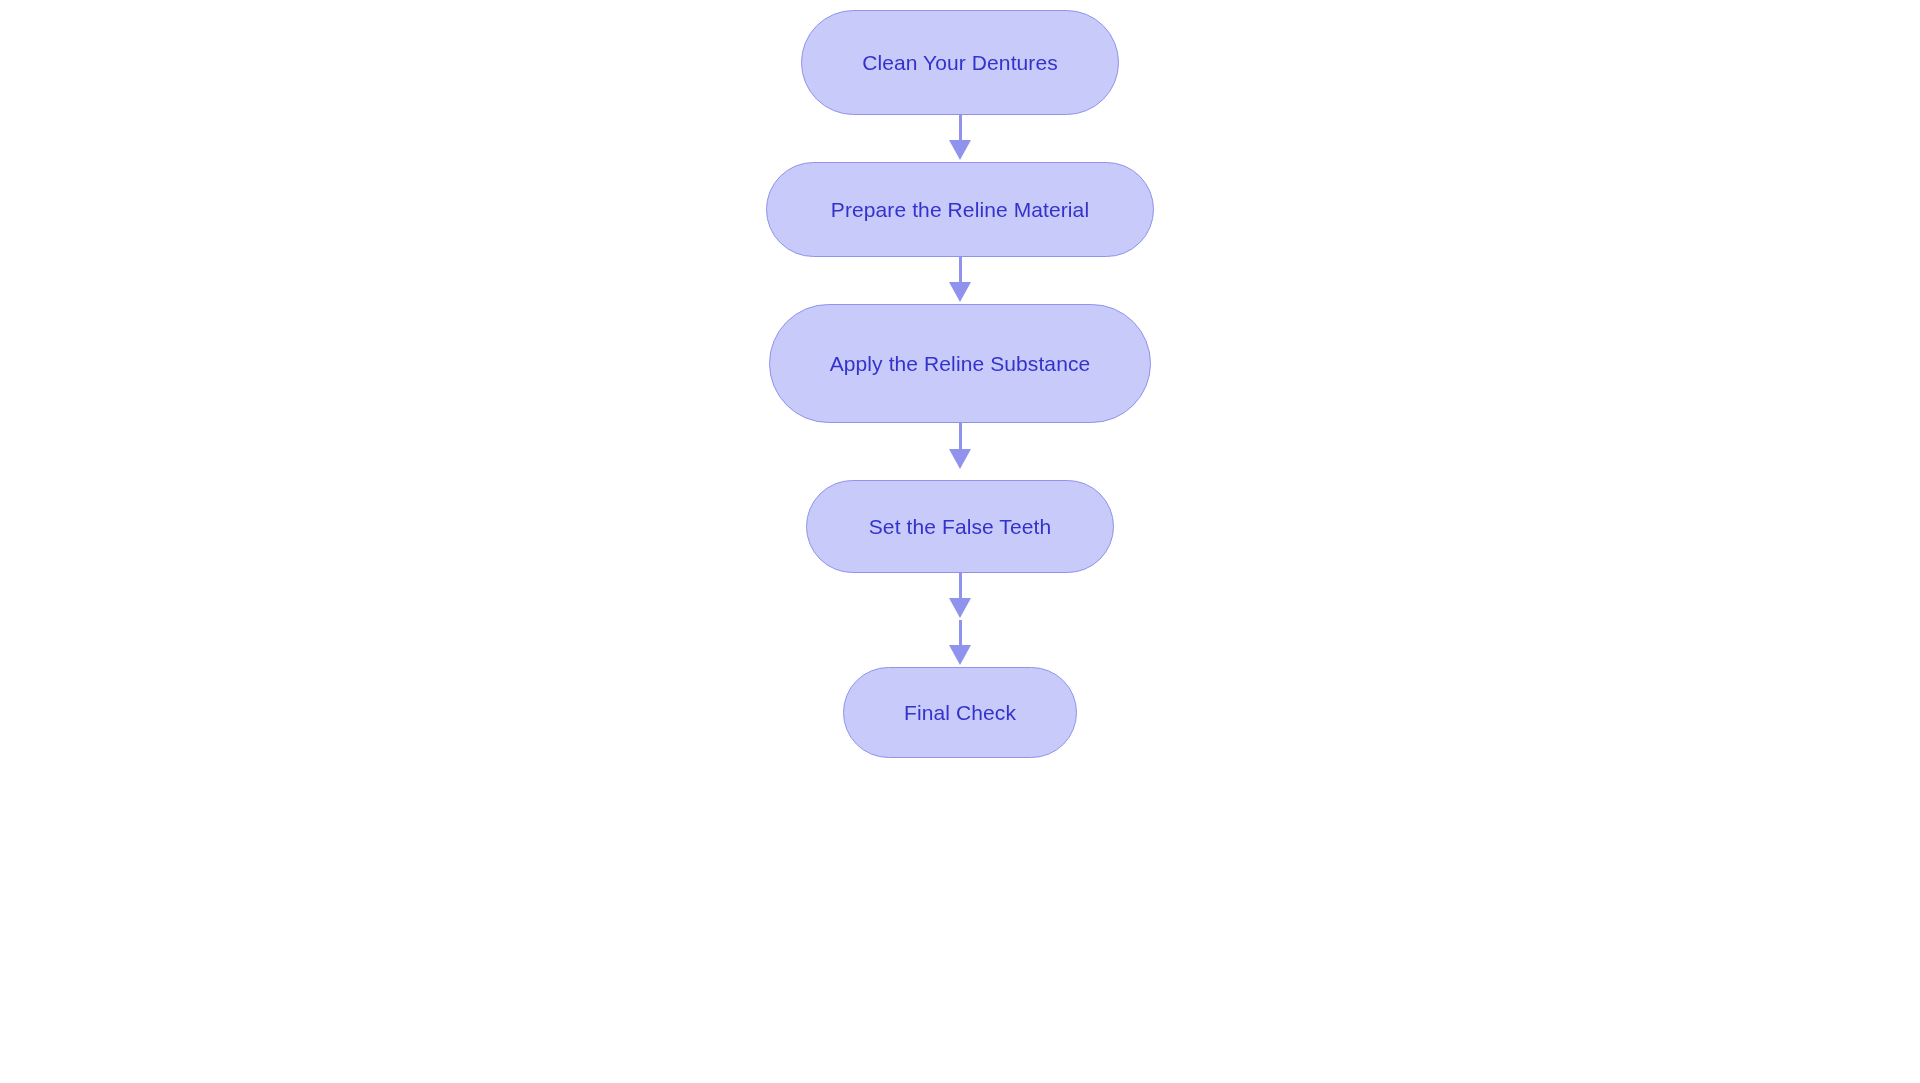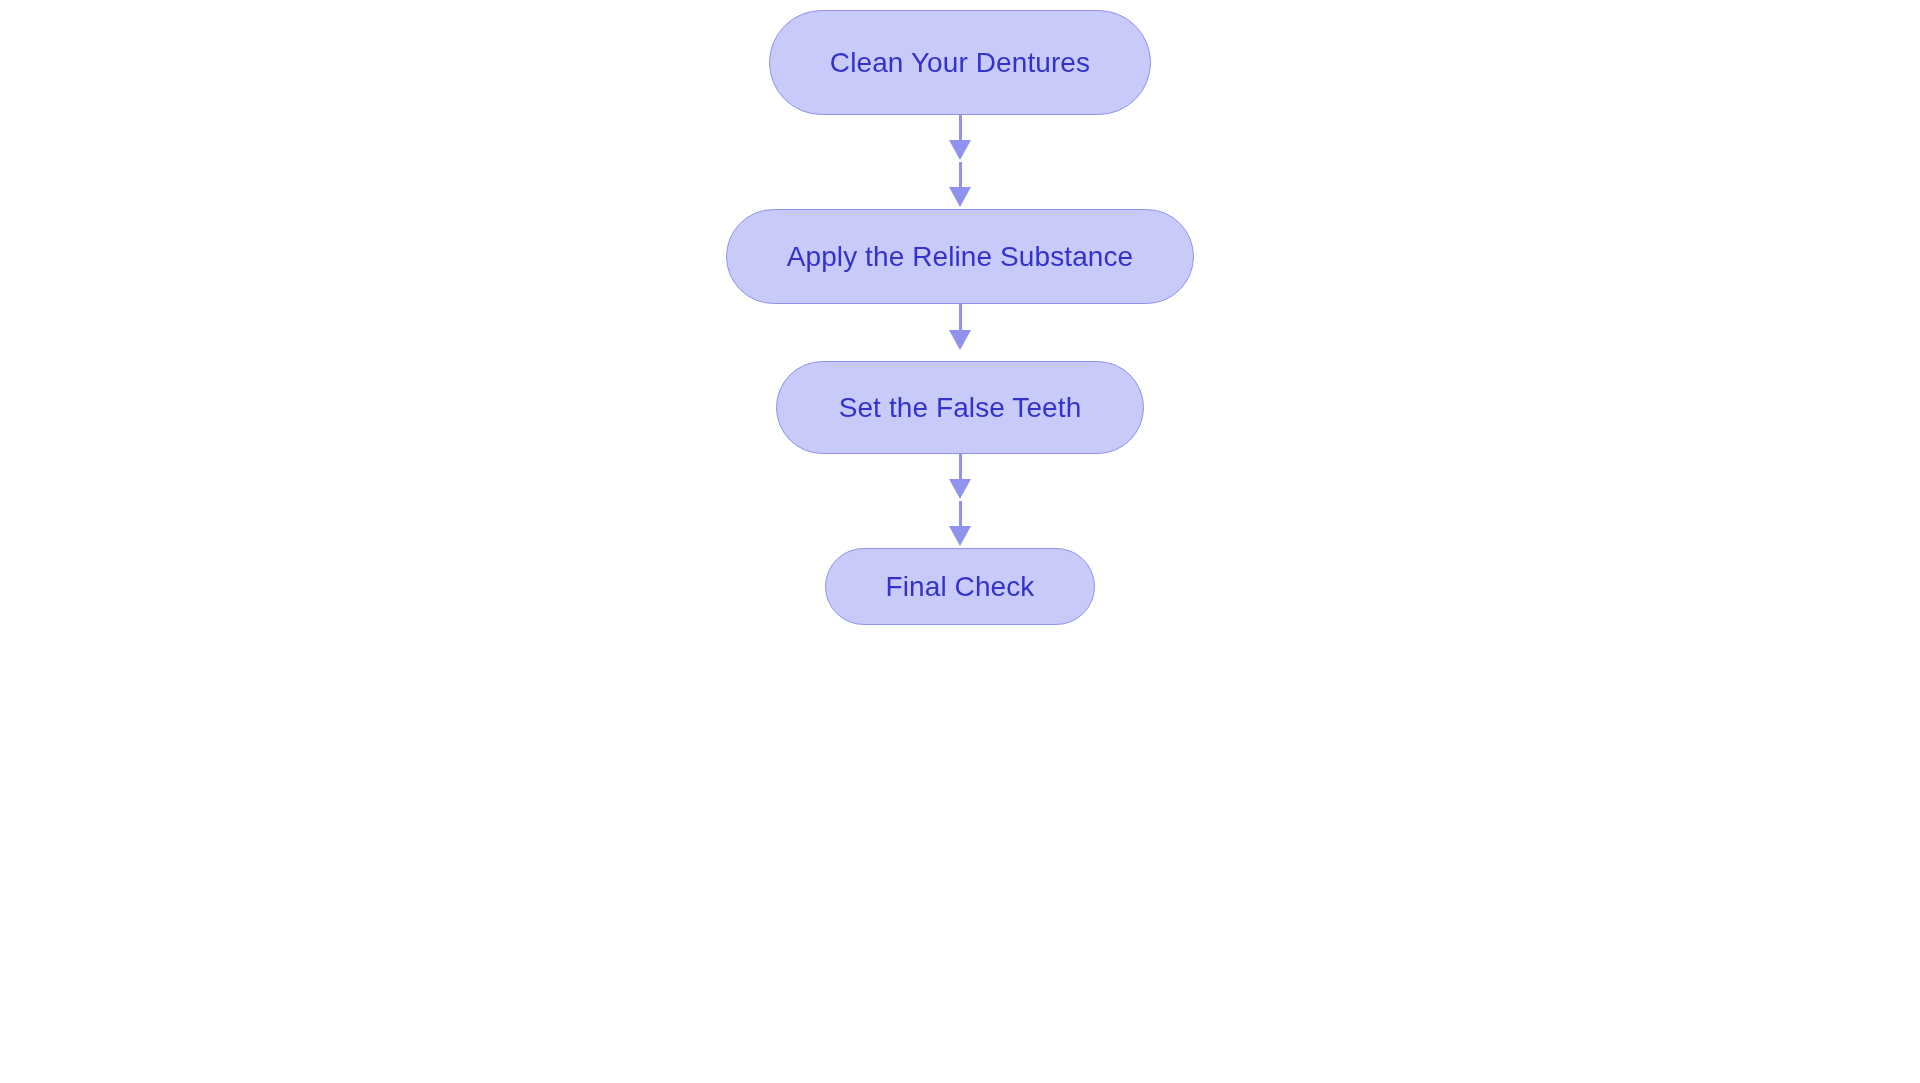--- a/index.html
+++ b/index.html
@@ -34,38 +34,38 @@
     align-items: center;
     justify-content: flex-start;
   }
 
   .flow-node {
     box-sizing: border-box;
     background: #c8caf9;
     border: 1.4px solid #9093ee;
     border-radius: 999px;
     color: #3333cc;
-    font-size: 28px;
+    font-size: 21px;
     font-weight: 400;
     line-height: 1;
     letter-spacing: 0.1px;
     display: flex;
     align-items: center;
     justify-content: center;
     white-space: nowrap;
     user-select: none;
   }
 
   
   .node-0 { height: 105px; padding: 0 60px; margin-top: 10px; }
   .node-1 { height: 95px;  padding: 0 64px; }
-  .node-2 { height: 95px;  padding: 0 60px; }
+  .node-2 { height: 119px;  padding: 0 60px; }
   .node-3 { height: 93px;  padding: 0 62px; margin-top: 9px; }
   .node-4 { height: 95px;  padding: 0 60px; }
-  .node-5 { height: 77px;  padding: 1px 60px; }
+  .node-5 { height: 91px;  padding: 1px 60px; }
 
   .flow-connector {
     width: 24px;
     display: flex;
     flex-direction: column;
     align-items: center;
     justify-content: flex-start;
   }
 
   .connector-line {
@@ -103,20 +103,23 @@
 
     <div class="flow-node node-0">
       <span>Clean Your Dentures</span>
     </div>
 
     <div class="flow-connector conn-0">
       <div class="connector-line"></div>
       <div class="connector-head"></div>
     </div>
 
+    <div class="flow-node node-1">
+      <span>Prepare the Reline Material</span>
+    </div>
 
     <div class="flow-connector conn-1">
       <div class="connector-line"></div>
       <div class="connector-head"></div>
     </div>
 
     <div class="flow-node node-2">
       <span>Apply the Reline Substance</span>
     </div>
 

